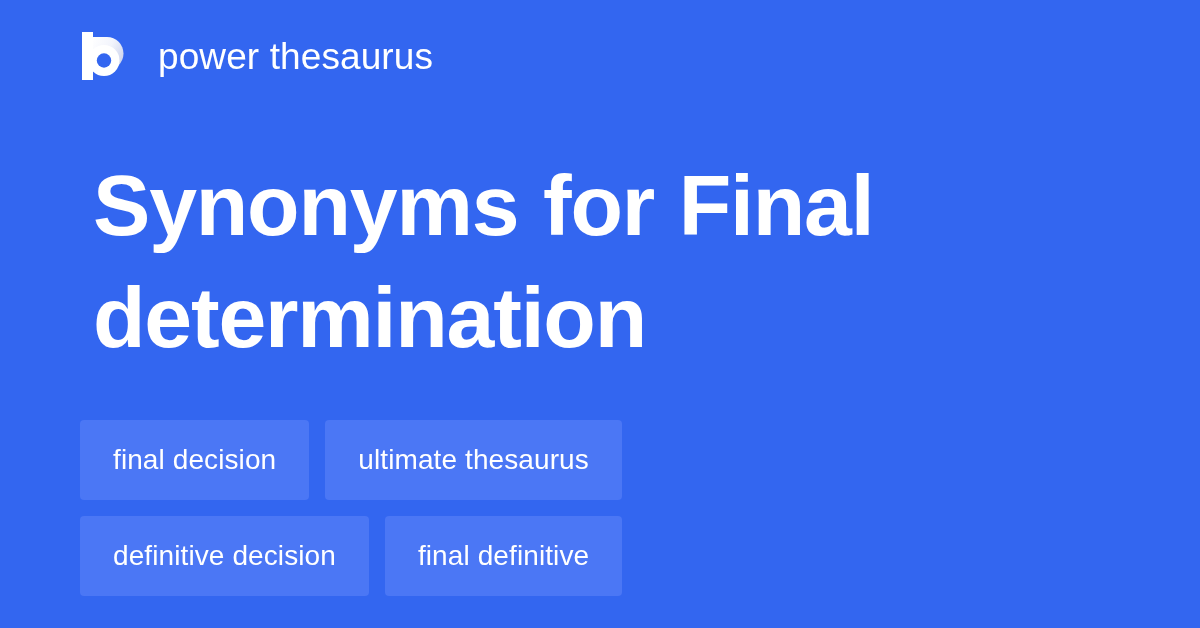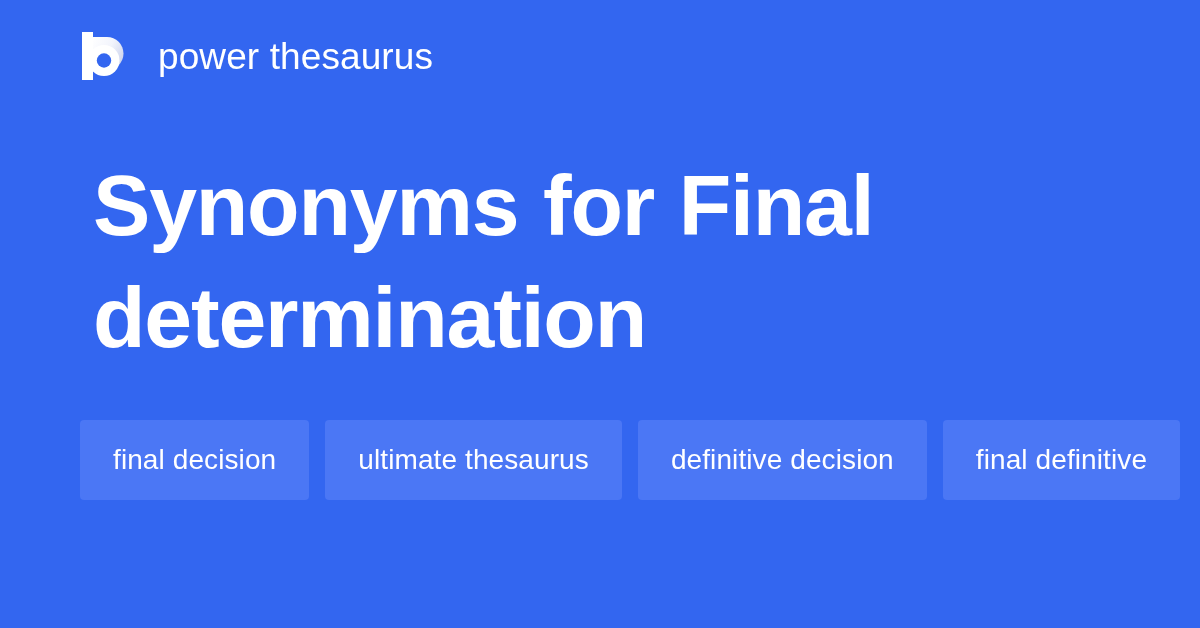--- a/index.html
+++ b/index.html
@@ -66,21 +66,21 @@
     word-spacing: 2px;
   }
 
   
   .tag-rows {
     position: absolute;
     left: 80px;
     top: 420px;
     width: 1040px;
     display: flex;
-    flex-direction: row;
+    flex-direction: column;
     gap: 16px;
   }
   .tag-row {
     display: flex;
     flex-direction: row;
     gap: 16px;
   }
   .tag {
     height: 80px;
     box-sizing: border-box;

